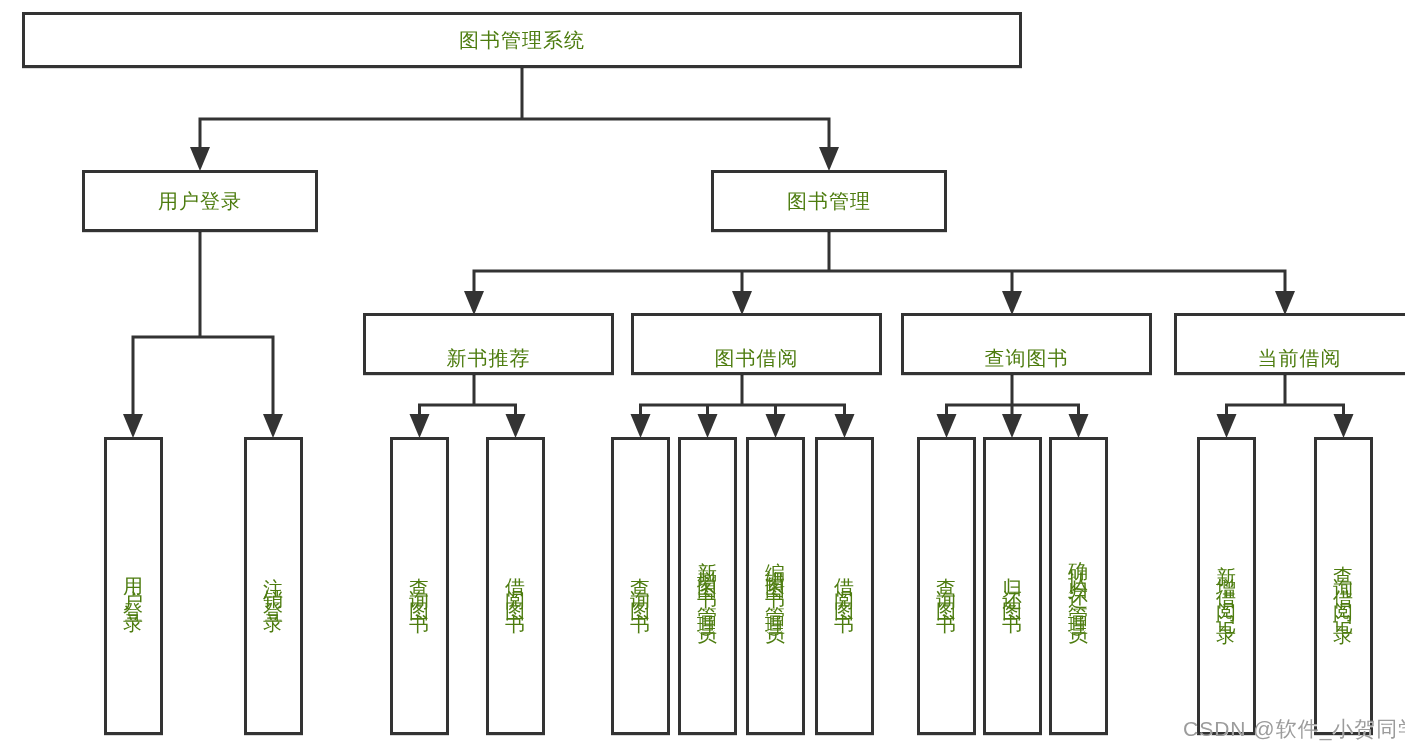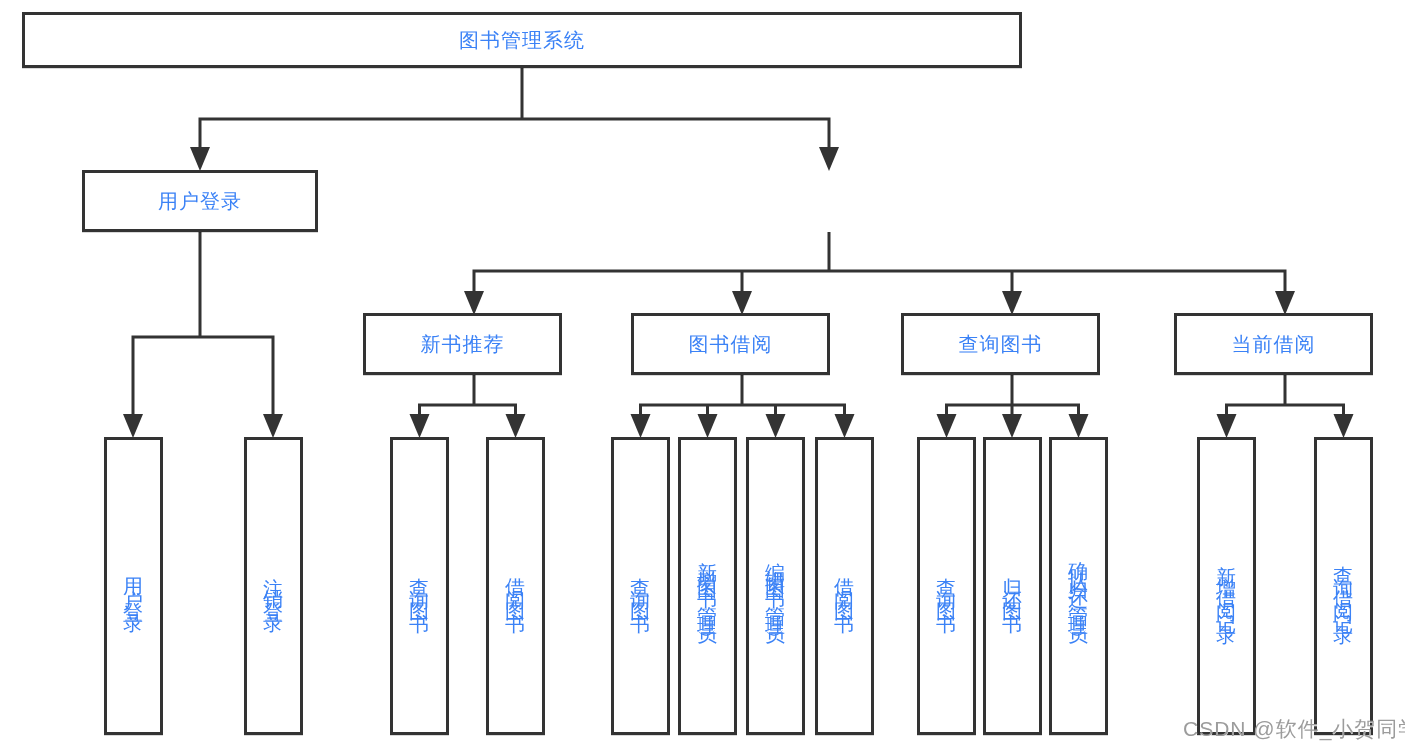--- a/index.html
+++ b/index.html
@@ -10,29 +10,29 @@
     background:#ffffff;
     font-family:"Liberation Sans","DejaVu Sans",sans-serif;
     overflow:hidden;
   }
   svg.wires { position:absolute; left:0; top:0; z-index:1; }
   .node {
     position:absolute;
     background:#ffffff;
     border:3px solid #333333;
     display:flex; align-items:center; justify-content:center;
-    color:#3b82f6;
+    color:#4d7c0f;
     font-size:20px;
     letter-spacing:1px;
     z-index:2;
     box-shadow:0 1px 0 rgba(0,0,0,0.15);
   }
   .node.root { left:22px; top:12px; width:1000px; height:56px; }
   .node.l2  { top:170px; width:236px; height:62px; }
-  .node.l3  { top:313px; width:199px; height:62px; }
+  .node.l3  { top:313px; width:251px; height:62px;align-items:flex-end; }
   .node.v   { top:437px; width:59px; height:298px; }
   .vtext {
     writing-mode:vertical-rl;
     line-height:1;
     letter-spacing:12px;
     white-space:nowrap;
   }
   .vtext.tight { letter-spacing:9px; }
   .watermark {
     position:absolute;
@@ -93,20 +93,23 @@
     </g>
   </svg>
 
   <div class="node root">
     <span>图书管理系统</span>
   </div>
 
   <div class="node l2" style="left:82px">
     <span>用户登录</span>
   </div>
+  <div class="node l2" style="left:711px">
+    <span>图书管理</span>
+  </div>
 
   <div class="node l3" style="left:363px">
     <span>新书推荐</span>
   </div>
   <div class="node l3" style="left:631px">
     <span>图书借阅</span>
   </div>
   <div class="node l3" style="left:901px">
     <span>查询图书</span>
   </div>

